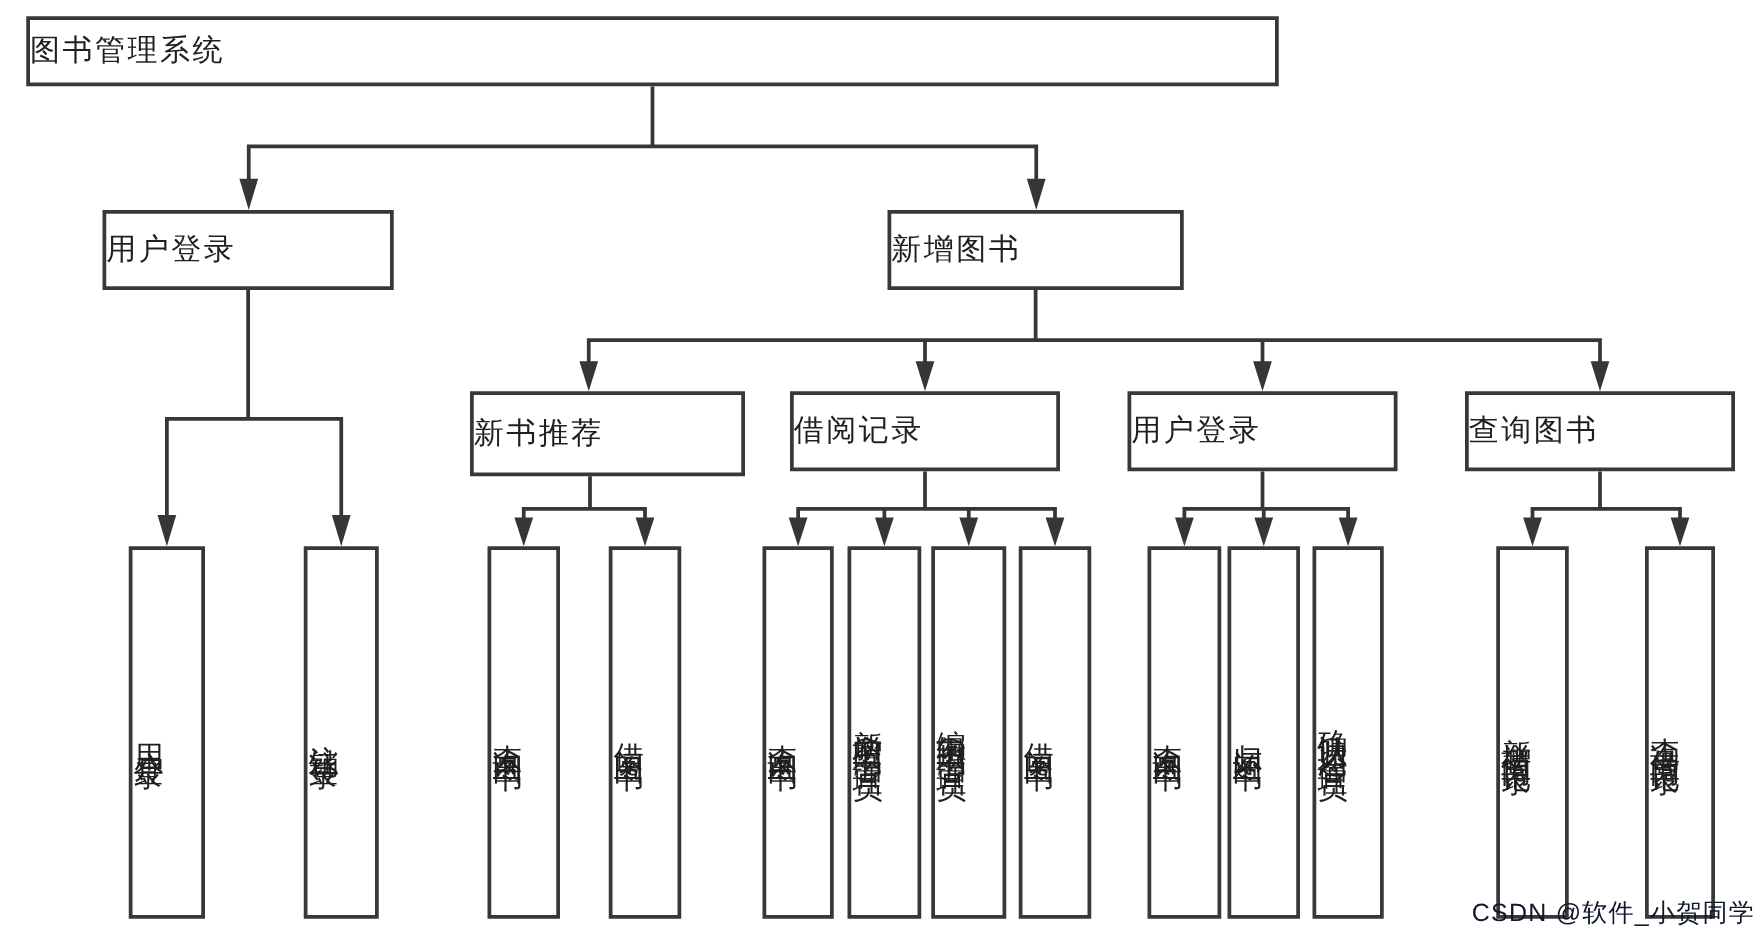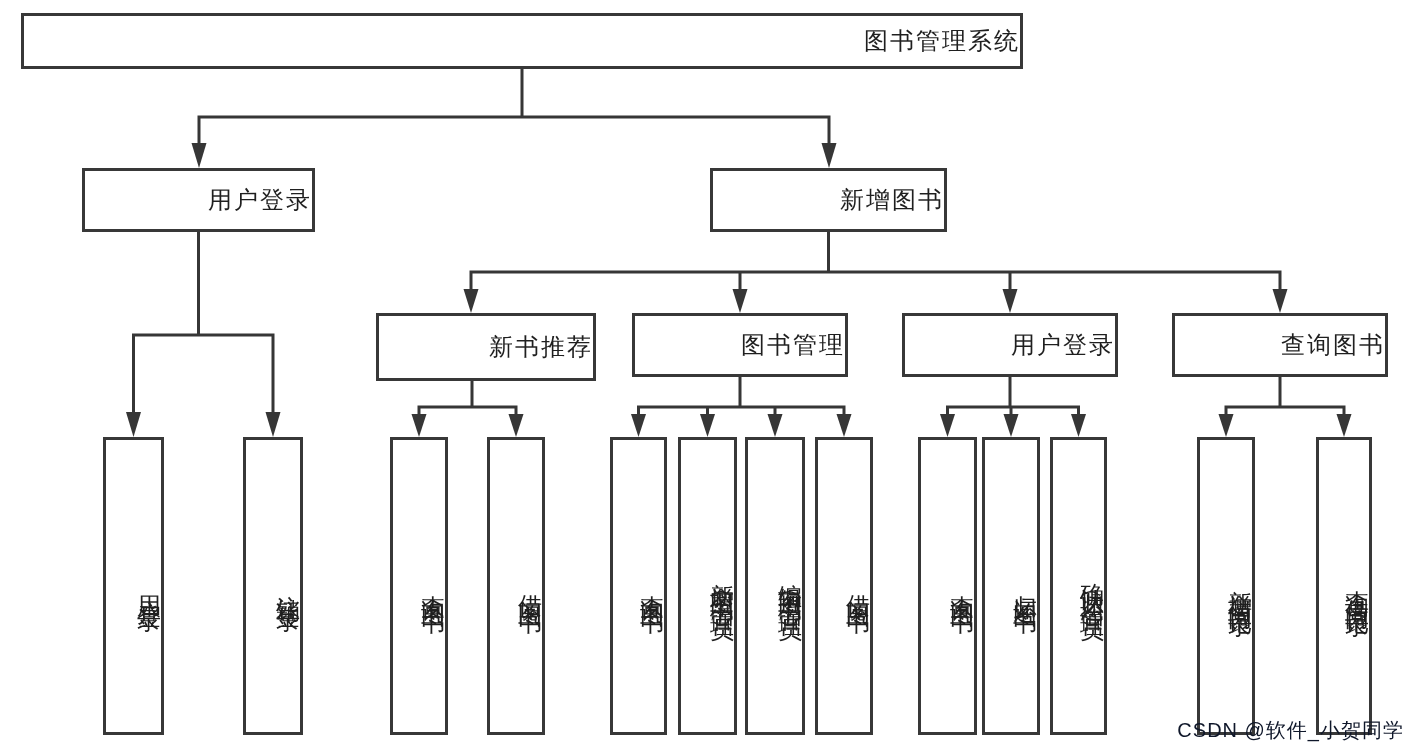--- a/index.html
+++ b/index.html
@@ -31,21 +31,21 @@
     fill: #363636;
     stroke: none;
   }
   .node {
     position: absolute;
     box-sizing: border-box;
     border: 3px solid #383838;
     background: #ffffff;
     display: flex;
     align-items: center;
-    justify-content: flex-end;
+    justify-content: flex-start;
     color: #1f1f1f;
   }
   .node.hbox {
     font-size: 24px;
     letter-spacing: 2px;
     line-height: 1;
   }
   .node.vbox {
     font-size: 24px;
   }
@@ -129,21 +129,21 @@
     <span>用户登录</span>
   </div>
   <div class="node hbox" style="left:710px; top:168px; width:237px; height:64px;">
     <span>新增图书</span>
   </div>
 
   <div class="node hbox" style="left:376px; top:313px; width:220px; height:68px;">
     <span>新书推荐</span>
   </div>
   <div class="node hbox" style="left:632px; top:313px; width:216px; height:64px;">
-    <span>图书管理</span>
+    <span>借阅记录</span>
   </div>
   <div class="node hbox" style="left:902px; top:313px; width:216px; height:64px;">
     <span>用户登录</span>
   </div>
   <div class="node hbox" style="left:1172px; top:313px; width:216px; height:64px;">
     <span>查询图书</span>
   </div>
 
   <div class="node vbox" style="left:103px; top:437px; width:61px; height:298px;">
     <span class="vtext">用户登录</span>

